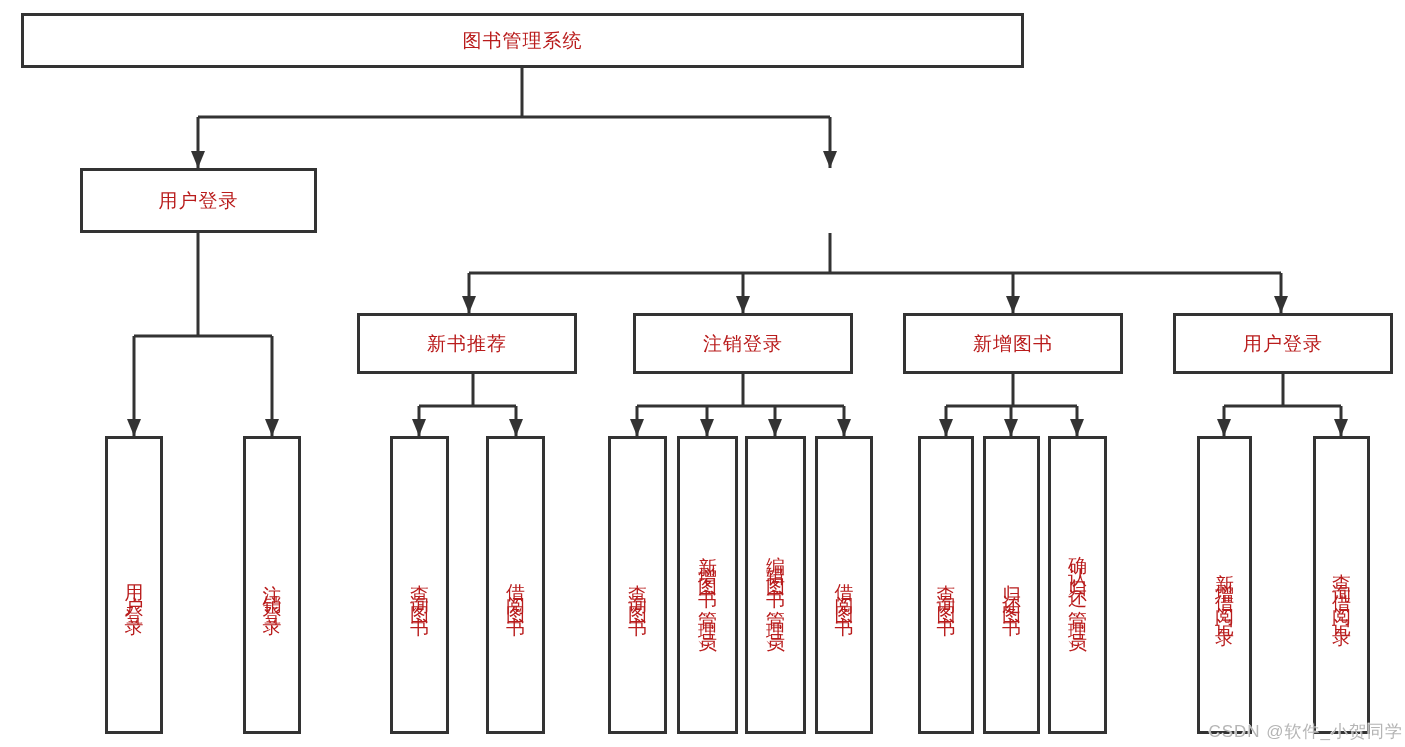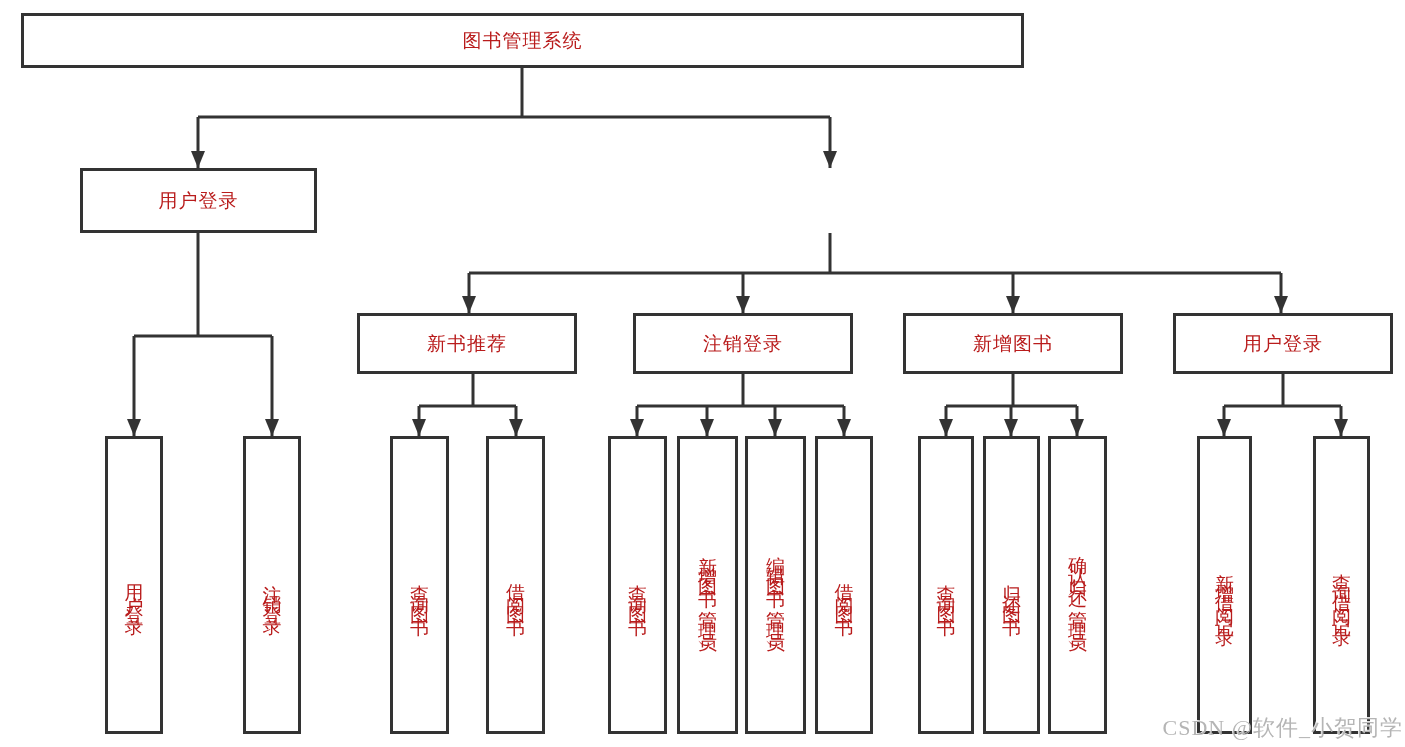--- a/index.html
+++ b/index.html
@@ -28,26 +28,25 @@
     writing-mode:vertical-lr;
     text-orientation:upright;
     font-size:19px;
     letter-spacing:11px;
     margin-bottom:-11px;
     white-space:nowrap;
   }
   .watermark{
     position:absolute;
     right:2px;bottom:4px;
-    font-size:22px;
+    font-size:17px;
     color:#b5b5b5;
     letter-spacing:1px;
     text-shadow:-1px -1px 0 rgba(255,255,255,0.85);
     white-space:nowrap;
-    font-family:Liberation Serif, serif;
   }
 </style>
 </head>
 <body>
 
 <div class="stage">
 
   <svg class="connectors" width="1405" height="747" viewBox="0 0 1405 747" xmlns="http://www.w3.org/2000/svg">
     <defs>
       <marker id="arrow" markerUnits="userSpaceOnUse" markerWidth="20" markerHeight="18" refX="17" refY="8" orient="auto">

